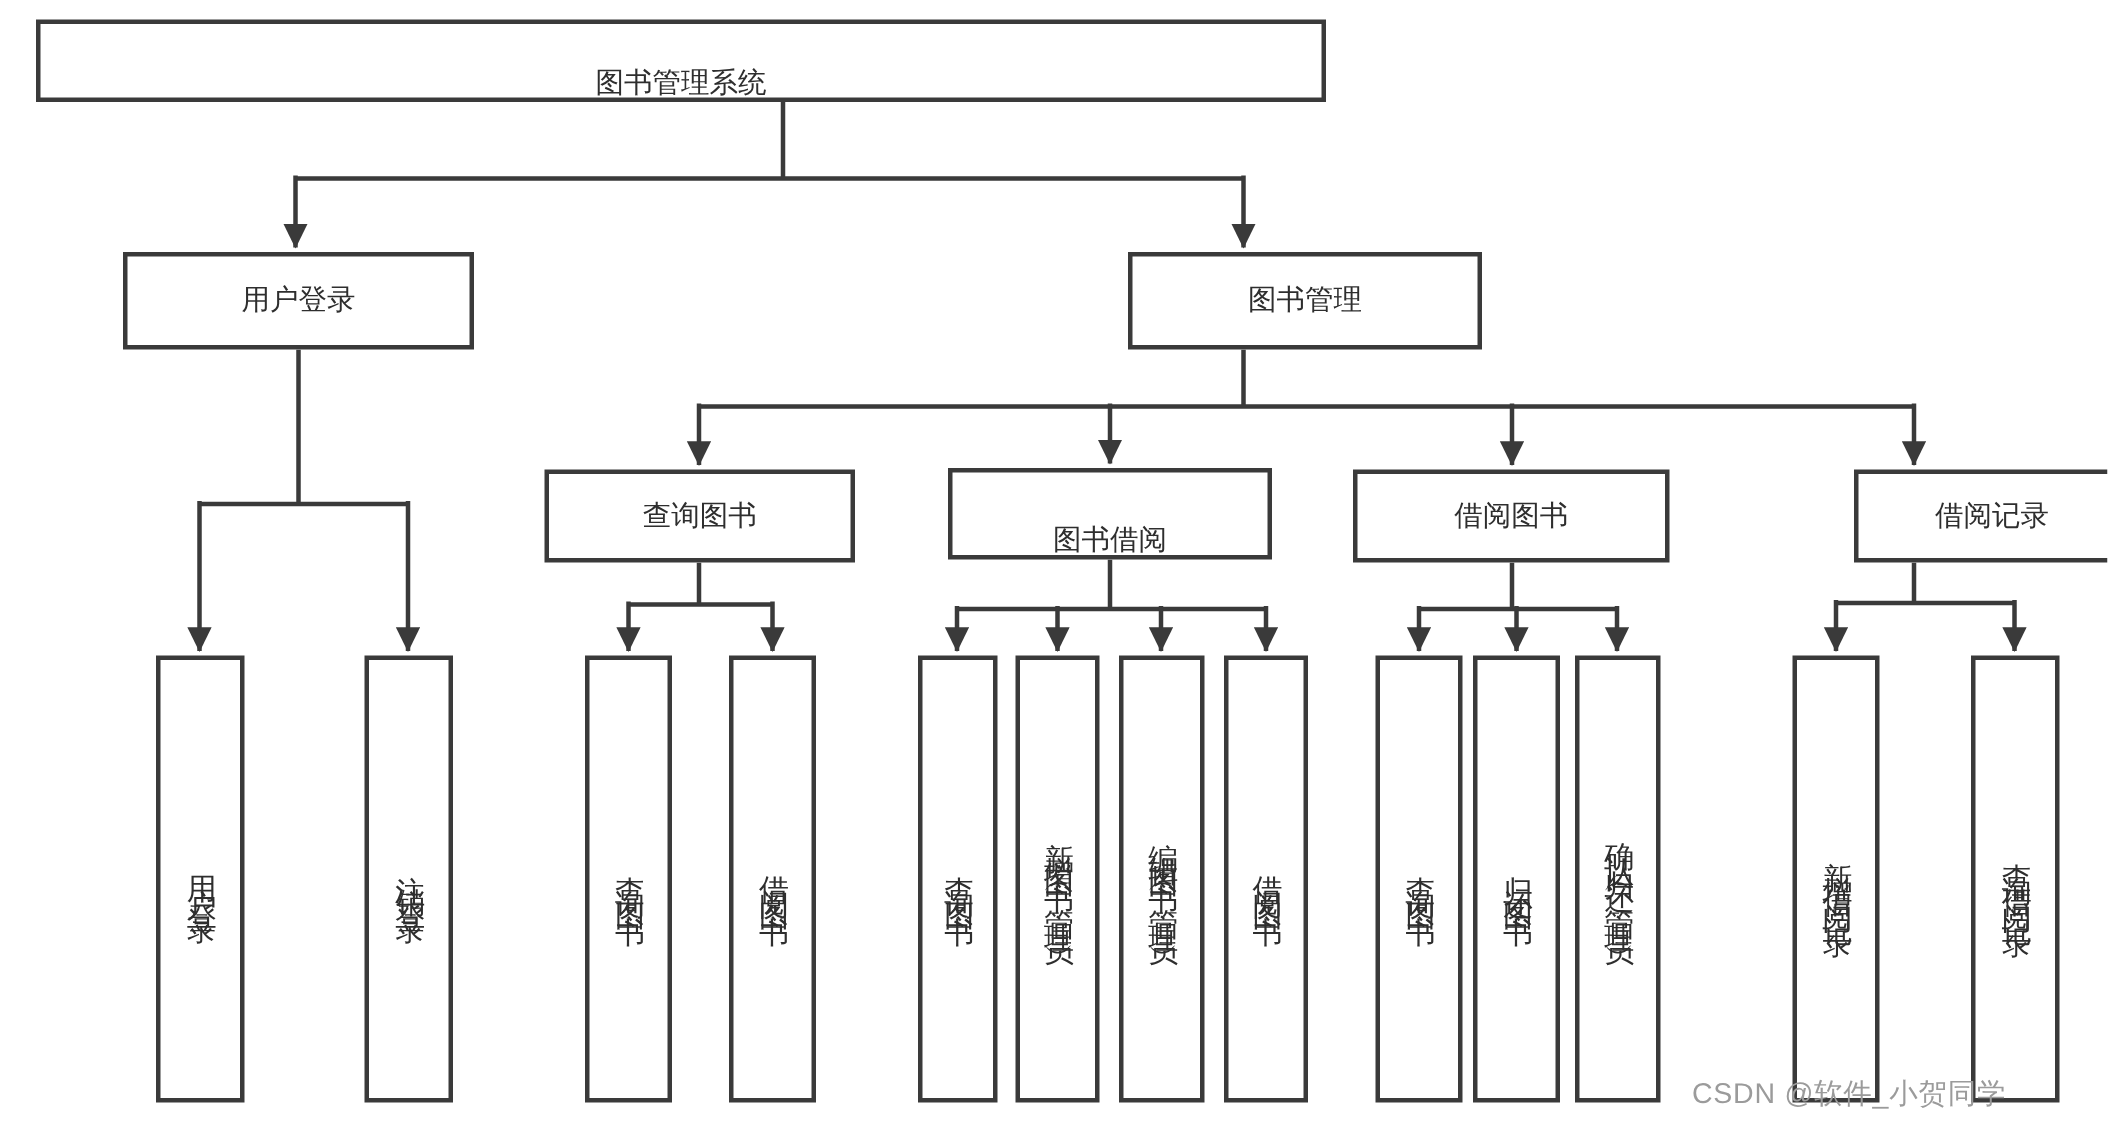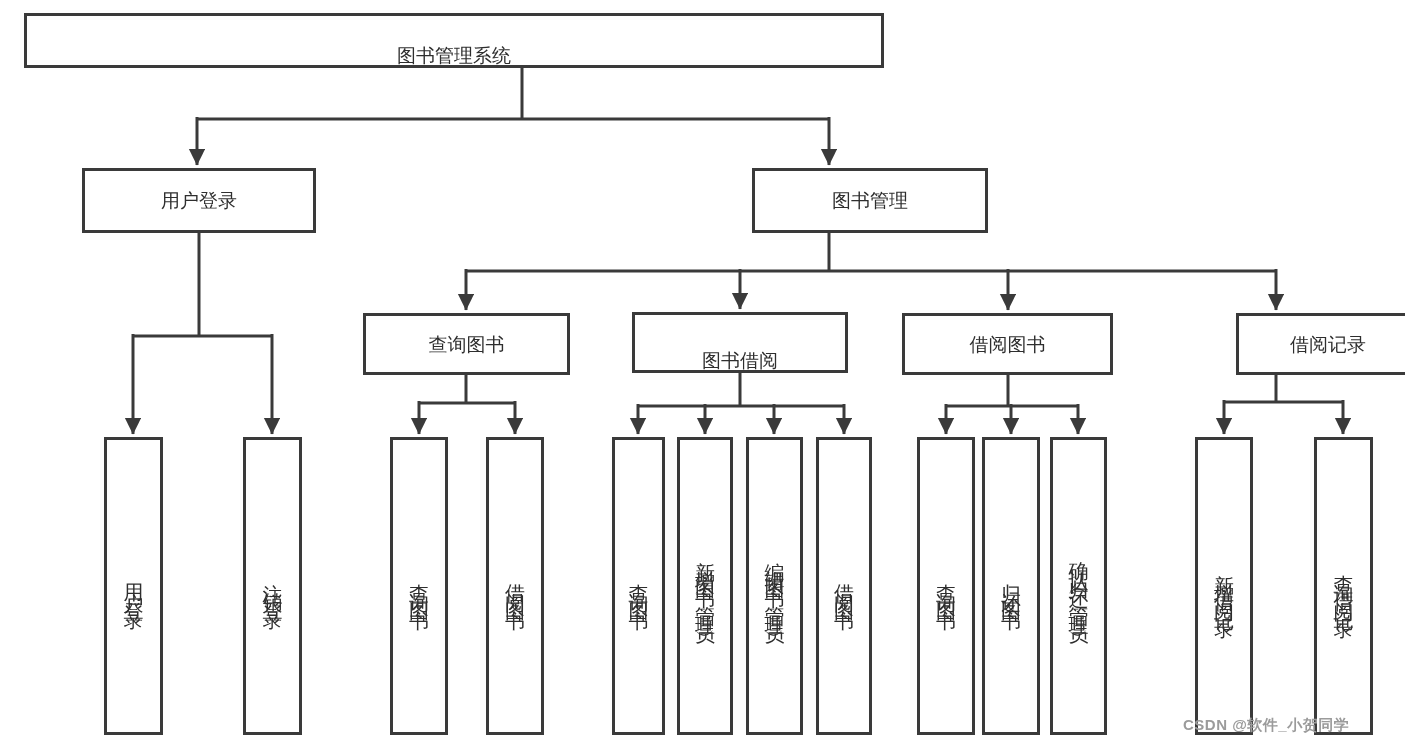--- a/index.html
+++ b/index.html
@@ -31,27 +31,26 @@
   .leaf{top:437px;height:298px;font-size:20px;}
   .leaf .vtxt{
     writing-mode:vertical-rl;
     text-orientation:mixed;
     letter-spacing:9px;
     line-height:1.05;
     white-space:nowrap;
   }
   .watermark{
     position:absolute;
-    left:1183px;top:716px;
-    font-size:15px;
+    left:1128px;top:716px;
+    font-size:19px;
     letter-spacing:0.5px;
     color:var(--watermark);
     z-index:3;
     white-space:nowrap;
-    font-weight:bold;
   }
 </style>
 </head>
 <body>
 
 <div id="canvas">
 
   <svg id="wires" viewBox="0 0 1405 747" xmlns="http://www.w3.org/2000/svg">
     <defs>
       <marker id="arrow" markerWidth="6" markerHeight="6" refX="5.3" refY="2.7" orient="auto" markerUnits="strokeWidth">

